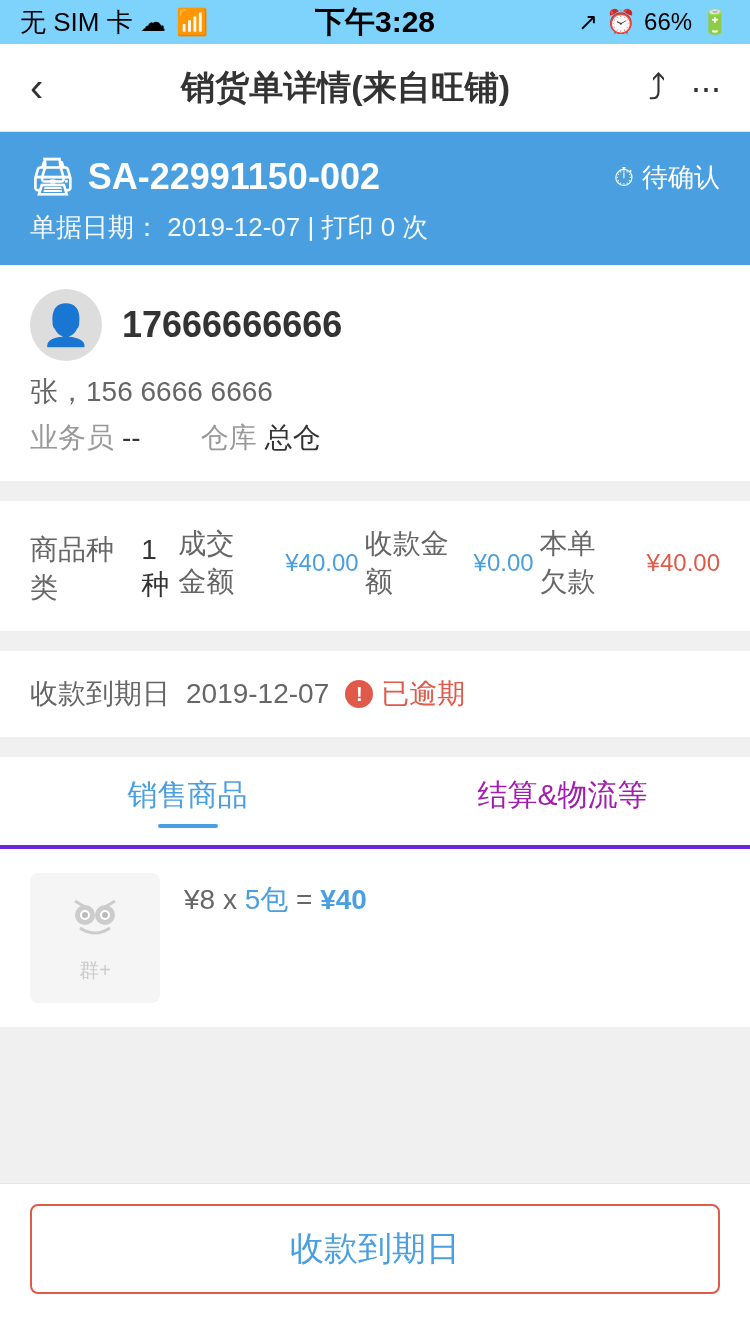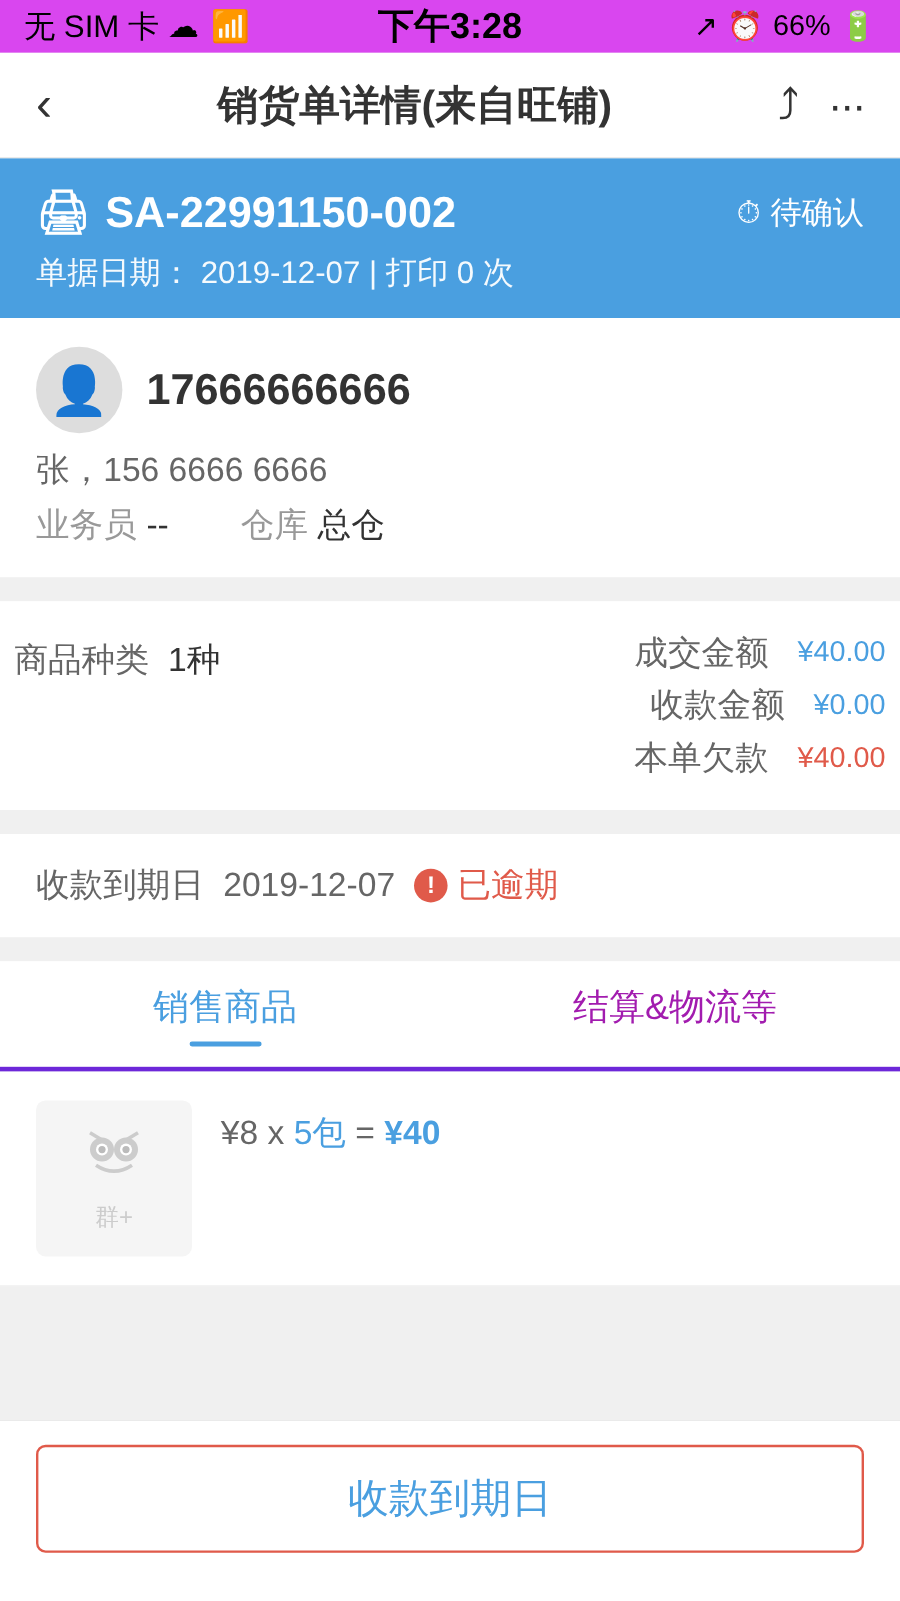--- a/index.html
+++ b/index.html
@@ -10,21 +10,21 @@
       font-family: -apple-system, "PingFang SC", "Helvetica Neue", Arial, sans-serif;
       background: #f0f0f0;
       position: relative;
       overflow-x: hidden;
     }
 
     
     .status-bar {
       width: 100%;
       height: 44px;
-      background: #d946ef;
+      background: #7dd3fc;
       display: flex;
       align-items: center;
       justify-content: space-between;
       padding: 4px 20px;
       font-size: 28px;
       font-weight: 500;
       color: #000;
     }
     .status-left {
       display: flex;
@@ -161,39 +161,39 @@
       display: flex;
       align-items: center;
       gap: 8px;
     }
     .meta-label { color: #999; }
     .meta-value { color: #333; }
 
     
     .summary-section {
       background: #fff;
-      padding: 24px 12px;
+      padding: 24px 30px;
       border-bottom: 20px solid #f0f0f0;
       display: flex;
       align-items: flex-start;
       justify-content: space-between;
     }
     .summary-left {
       display: flex;
       align-items: center;
       gap: 16px;
       font-size: 28px;
       color: #666;
       padding-top: 6px;
     }
     .summary-label { color: #666; }
     .summary-count { color: #333; font-size: 28px; }
     .summary-right {
       display: flex;
-      flex-direction: column;
+      flex-direction: row;
       align-items: flex-end;
       gap: 6px;
     }
     .amount-row {
       display: flex;
       align-items: center;
       gap: 24px;
       font-size: 28px;
     }
     .amount-label { color: #666; }

